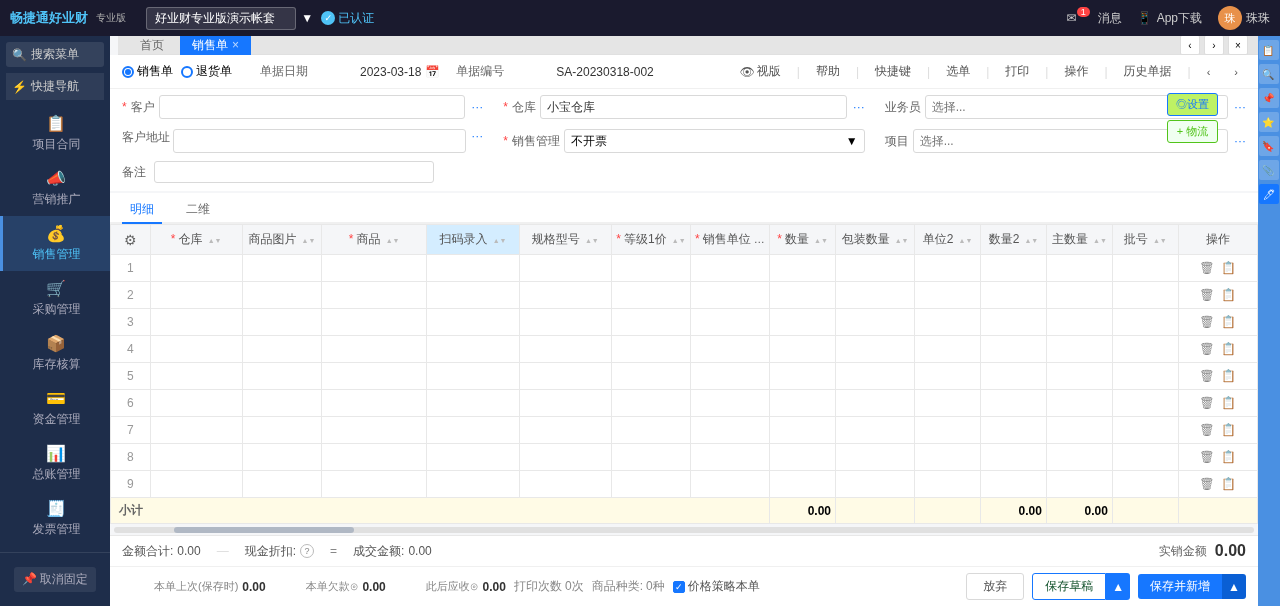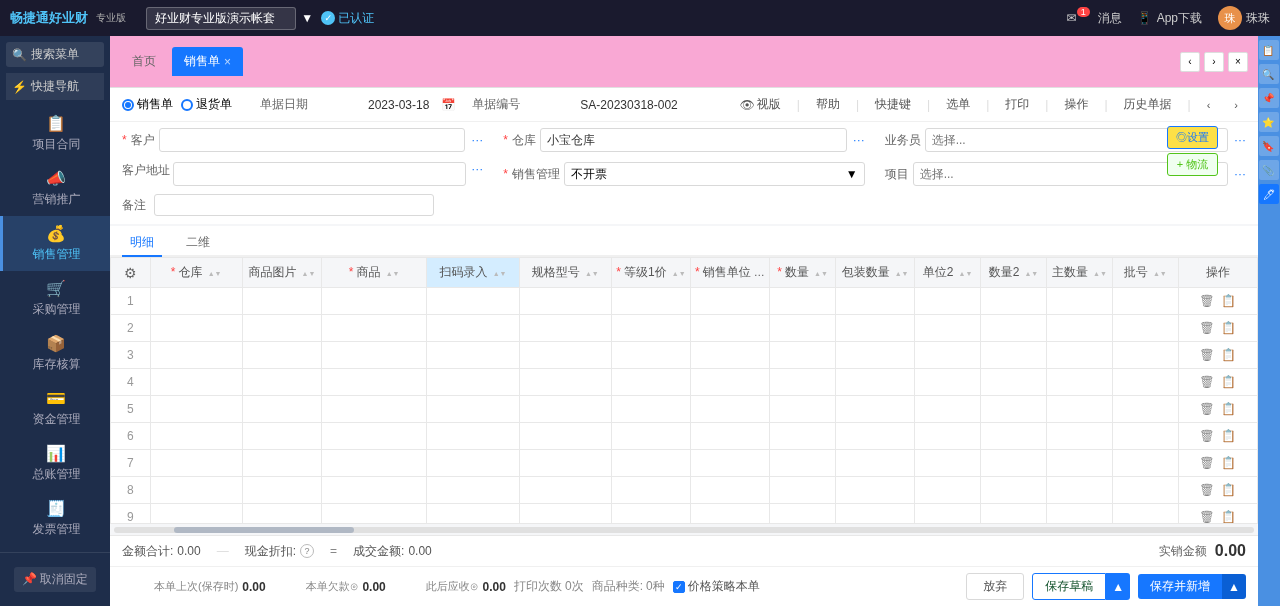--- a/index.html
+++ b/index.html
@@ -28,47 +28,47 @@
     .sidebar-item { display: flex; flex-direction: column; align-items: center; padding: 8px 4px; cursor: pointer; color: #aab; font-size: 11px; gap: 3px; border-left: 3px solid transparent; }
     .sidebar-item.active { background: rgba(74,144,226,0.2); border-left-color: #4a90e2; color: #4fc3f7; }
     .sidebar-item-icon { font-size: 16px; }
     .sidebar-footer { padding: 14px; border-top: 1px solid rgba(255,255,255,0.1); }
     .cancel-fixed-btn { width: 100%; background: rgba(255,255,255,0.08); border: none; color: #aab; padding: 4px; border-radius: 3px; cursor: pointer; font-size: 10px; }
     
     
     .main-content { flex: 1; display: flex; flex-direction: column; background: #f5f6f8; overflow: hidden; }
     
     
-    .tab-bar { height: 52px; background: #f9a8d4; display: flex; align-items: center; padding: 0 10px; gap: 4px; border-bottom: 1px solid #e0e0e0; flex-shrink: 0; }
+    .tab-bar { height: 19px; background: #e5e5e5; display: flex; align-items: center; padding: 0 10px; gap: 4px; border-bottom: 1px solid #e0e0e0; flex-shrink: 0; margin-left: 8px; }
     .tab-item { padding: 6px 12px; cursor: pointer; color: #666; border-radius: 3px 3px 0 0; font-size: 12px; }
     .tab-item.active { background: #1677ff; color: #fff; display: flex; align-items: center; gap: 4px; }
     .tab-close { cursor: pointer; opacity: 0.7; }
     .tab-nav-btns { margin-left: auto; display: flex; gap: 4px; }
     .tab-nav-btn { width: 20px; height: 20px; border: 1px solid #ddd; background: #fff; cursor: pointer; display: flex; align-items: center; justify-content: center; font-size: 10px; border-radius: 2px; }
     
     
     .form-area { background: #fff; padding: 0; flex-shrink: 0; }
     .form-header { padding: 6px 12px; display: flex; align-items: center; gap: 12px; border-bottom: 1px solid #f0f0f0; }
     .radio-group { display: flex; align-items: center; gap: 8px; }
     .radio-item { display: flex; align-items: center; gap: 3px; cursor: pointer; }
     .radio-dot { width: 12px; height: 12px; border-radius: 50%; border: 2px solid #1677ff; position: relative; }
     .radio-dot.checked::after { content: ''; width: 6px; height: 6px; border-radius: 50%; background: #1677ff; position: absolute; top: 1px; left: 1px; }
     .form-meta { display: flex; align-items: center; gap: 16px; margin-left: 16px; }
-    .meta-item { display: flex; align-items: center; gap: 12px; color: #666; }
+    .meta-item { display: flex; align-items: center; gap: 4px; color: #666; }
     .meta-label { color: #666; }
     .meta-value { color: #333; margin-left: 48px; }
     .meta-icon { color: #1677ff; cursor: pointer; }
     .toolbar-right { margin-left: auto; display: flex; align-items: center; gap: 8px; }
     .toolbar-btn { padding: 2px 8px; border: none; background: none; cursor: pointer; color: #555; font-size: 11px; display: flex; align-items: center; gap: 2px; }
     .toolbar-divider { color: #ddd; }
     .field-input { flex: 1; height: 24px; border: 1px solid #d9d9d9; border-radius: 3px; padding: 2px 6px; color: #333; background: #fff; outline: none; }
     .field-more { color: #1677ff; cursor: pointer; margin-left: 2px; }
     .notes-input { width: 280px; height: 22px; border: 1px solid #d9d9d9; border-radius: 3px; padding: 2px 6px; outline: none; }
     .action-btn-small { padding: 3px 8px; border-radius: 3px; font-size: 11px; cursor: pointer; border: 1px solid; white-space: nowrap; }
-    .action-btn-blue { background: #fde047; border-color: #1677ff; color: #1677ff; }
+    .action-btn-blue { background: #bef264; border-color: #1677ff; color: #1677ff; }
     .action-btn-green { background: #f0fff0; border-color: #52c41a; color: #52c41a; }
     
     
     .table-container { flex: 1; overflow: hidden; display: flex; flex-direction: column; background: #fff; margin-top: 2px; }
     .table-tabs { padding: 4px 12px 0; display: flex; gap: 16px; border-bottom: 2px solid #f0f0f0; }
     .table-tab { padding: 4px 8px; cursor: pointer; color: #666; border-bottom: 2px solid transparent; margin-bottom: -2px; }
     .table-tab.active { color: #1677ff; border-bottom-color: #1677ff; }
     
     .data-table { flex: 1; overflow: auto; }
     table { width: 100%; border-collapse: collapse; table-layout: fixed; }

